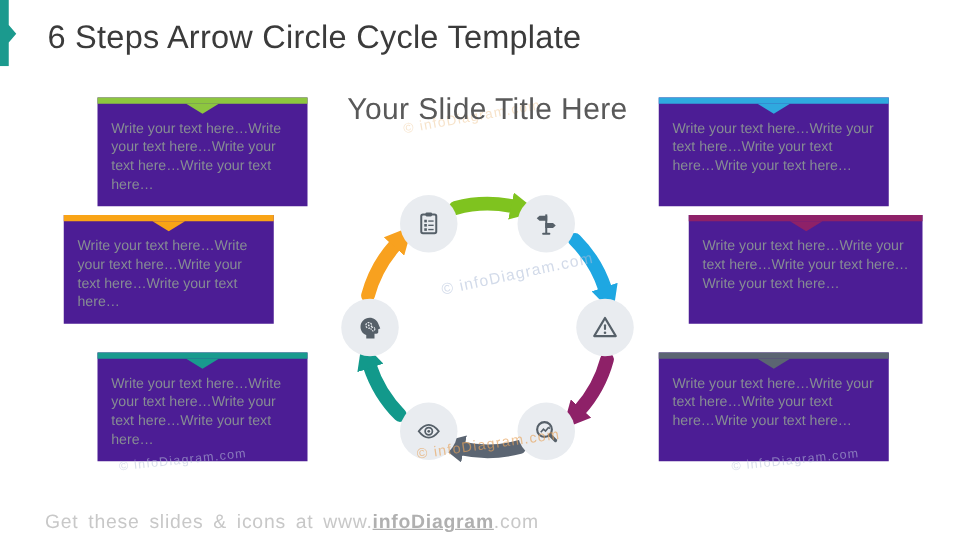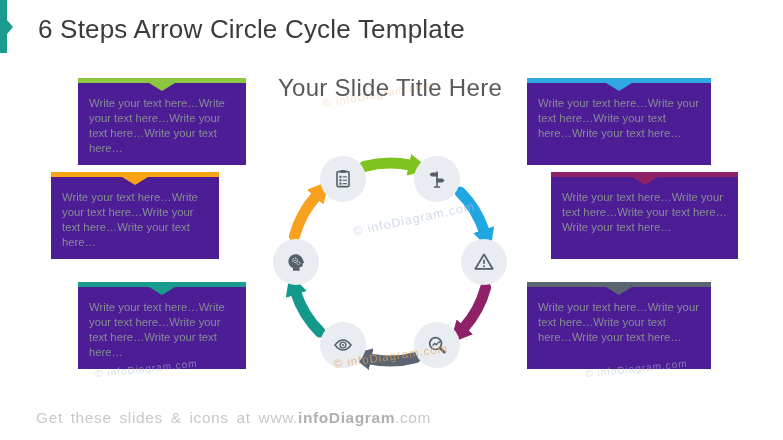--- a/index.html
+++ b/index.html
@@ -50,21 +50,21 @@
   .wm-title  { left:322px; top:88px;  transform:rotate(-10deg); color:#e8b06a; opacity:0.35; font-size:11px; }
   .wm-center { left:352px; top:212px; transform:rotate(-12deg); color:#aebdd8; opacity:0.55; font-size:12.5px; }
   .wm-bottom { left:333px; top:350px; transform:rotate(-8deg);  color:#e8a45c; opacity:0.65; font-size:11.5px; }
   .wm-bleft  { left:95px;  top:363px; transform:rotate(-6deg);  color:#b9c3da; opacity:0.55; font-size:10px; }
   .wm-bright { left:585px; top:363px; transform:rotate(-6deg);  color:#b9c3da; opacity:0.55; font-size:10px; }
   
   .footer {
     position:absolute; left:36px; top:409px; font-size:15.5px; color:#c8c8c8;
     letter-spacing:0.6px; word-spacing:3px;
   }
-  .footer .brand { font-weight:bold; color:#b0b0b0; }
+  .footer .brand { font-weight:bold; color:#b0b0b0;text-decoration:underline; }
 </style>
 </head>
 <body>
 
 <div id="canvas">
 
   <svg class="accent-mark" width="14" height="53">
     <polygon points="0,0 7,0 7,20 13,27 7,34 7,53 0,53" fill="#1b9a8e"></polygon>
   </svg>
   <div class="page-title">6 Steps Arrow Circle Cycle Template</div>

